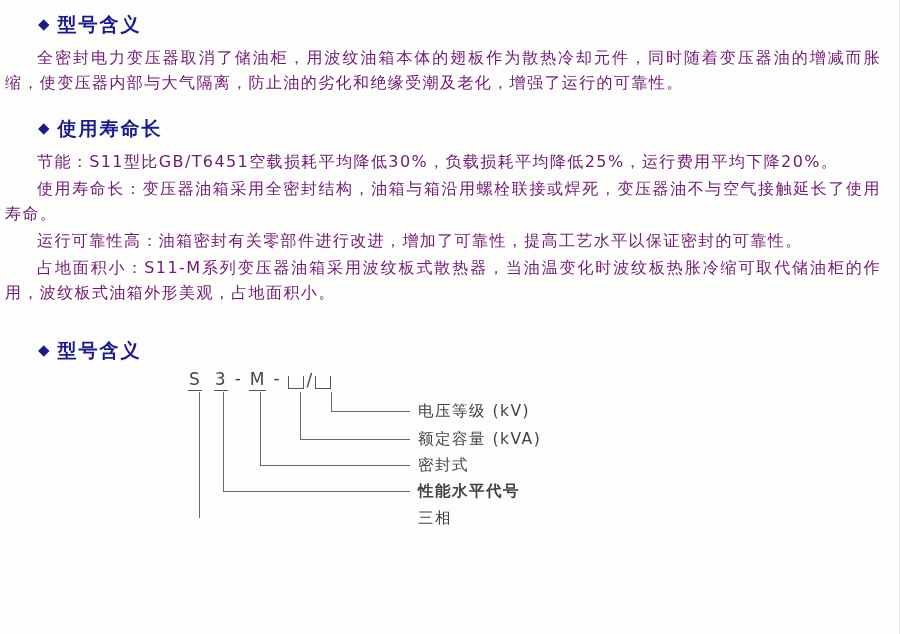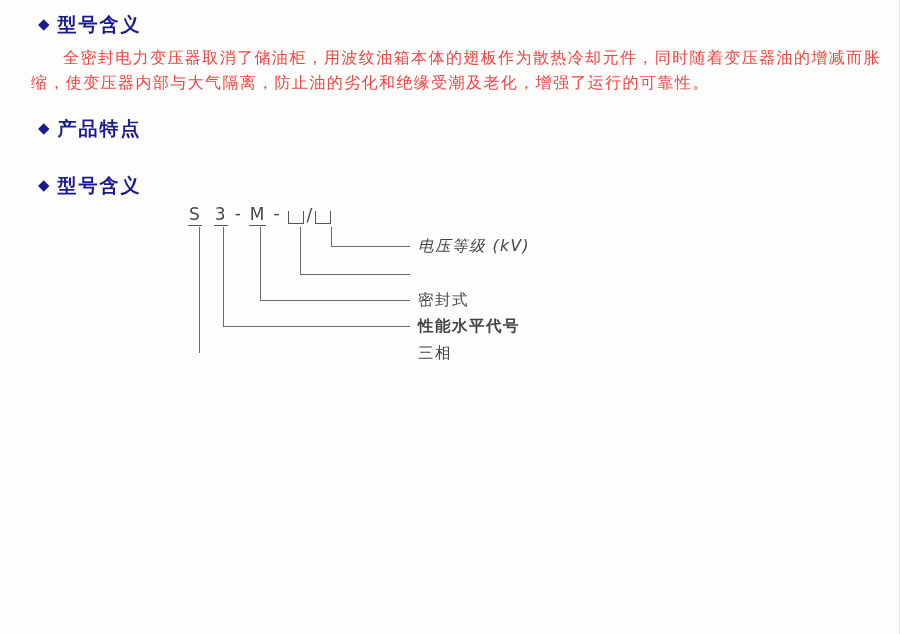--- a/index.html
+++ b/index.html
@@ -29,22 +29,21 @@
     font-size: 15px;
     margin-right: 6px;
     color: #1b1b8f;
   }
   .body-text p {
     font-size: 16px;
     line-height: 25px;
     letter-spacing: 1.4px;
     text-indent: 2em;
     text-align: justify;
-    color: #ef4444;
-    margin-left: 26px;
+    color: #701a75;
   }
   .sec1-heading { margin-bottom: 9px; }
   .sec2-heading { margin-top: 21px; margin-bottom: 9px; }
   .sec3-heading { margin-top: 33px; }
   .sec2 p { margin-bottom: 2px; }
   
   .diagram {
     position: relative;
     height: 170px;
     margin-top: 6px;
@@ -82,42 +81,48 @@
   .h-perf  { top: 123px; left: 218px; width: 187px; }
   .diag-label {
     position: absolute;
     left: 413px;
     transform: translateY(-50%);
     font-size: 15.5px;
     letter-spacing: 1.5px;
     color: #424248;
     white-space: nowrap;
   }
-  .l-volt  { top: 43px; font-style: italic; }
+  .l-volt  { top: 43px; }
   .l-cap   { top: 71px; }
   .l-seal  { top: 97px; }
   .l-perf  { top: 123px; font-weight: bold; }
   .l-phase { top: 150px; }
 </style>
 </head>
 <body>
 
 <div class="page">
 
   <div class="section-heading sec1-heading">
     <span class="diamond">◆</span>
     <span>型号含义</span>
   </div>
   <div class="body-text sec1">
     <p>全密封电力变压器取消了储油柜，用波纹油箱本体的翅板作为散热冷却元件，同时随着变压器油的增减而胀缩，使变压器内部与大气隔离，防止油的劣化和绝缘受潮及老化，增强了运行的可靠性。</p>
   </div>
 
   <div class="section-heading sec2-heading">
     <span class="diamond">◆</span>
-    <span>产品特点</span>
+    <span>使用寿命长</span>
+  </div>
+  <div class="body-text sec2">
+    <p>节能：S11型比GB/T6451空载损耗平均降低30%，负载损耗平均降低25%，运行费用平均下降20%。</p>
+    <p>使用寿命长：变压器油箱采用全密封结构，油箱与箱沿用螺栓联接或焊死，变压器油不与空气接触延长了使用寿命。</p>
+    <p>运行可靠性高：油箱密封有关零部件进行改进，增加了可靠性，提高工艺水平以保证密封的可靠性。</p>
+    <p>占地面积小：S11-M系列变压器油箱采用波纹板式散热器，当油温变化时波纹板热胀冷缩可取代储油柜的作用，波纹板式油箱外形美观，占地面积小。</p>
   </div>
 
   <div class="section-heading sec3-heading">
     <span class="diamond">◆</span>
     <span>型号含义</span>
   </div>
 
   <div class="diagram">
     <div class="model-code">
       <span class="part">S</span>
@@ -136,18 +141,19 @@
     <div class="vline v-seal"></div>
     <div class="vline v-cap"></div>
     <div class="vline v-volt"></div>
 
     <div class="hline h-volt"></div>
     <div class="hline h-cap"></div>
     <div class="hline h-seal"></div>
     <div class="hline h-perf"></div>
 
     <div class="diag-label l-volt">电压等级 (kV)</div>
+    <div class="diag-label l-cap">额定容量 (kVA)</div>
     <div class="diag-label l-seal">密封式</div>
     <div class="diag-label l-perf">性能水平代号</div>
     <div class="diag-label l-phase">三相</div>
   </div>
 
 </div>
 
 </body></html>

